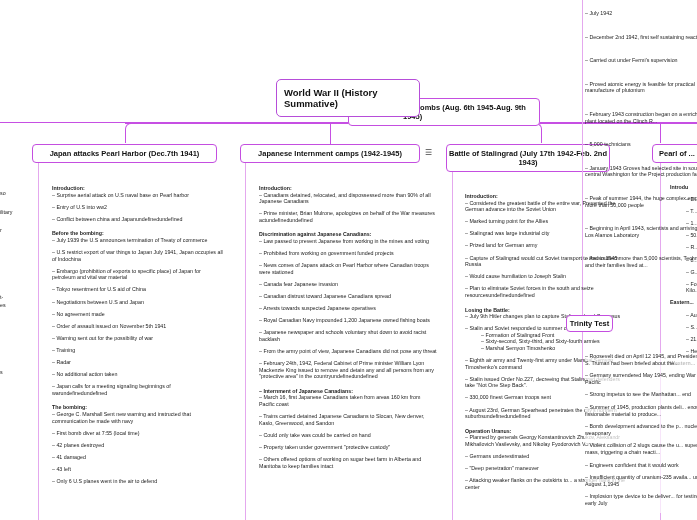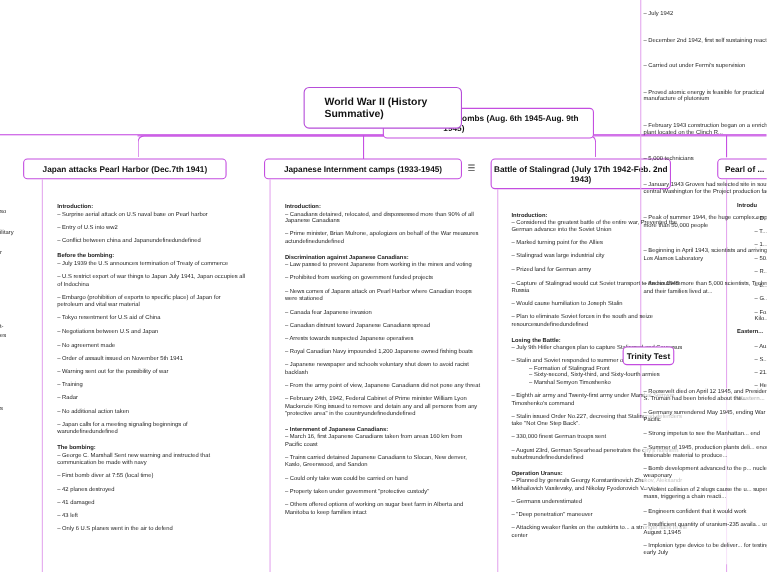--- a/index.html
+++ b/index.html
@@ -1,19 +1,19 @@
 <!DOCTYPE html>
 <html><head>
 <meta charset="utf-8">
 <style>
   html,body{margin:0;padding:0;}
   body{width:697px;height:520px;overflow:hidden;background:#ffffff;position:relative;font-family:"Liberation Sans",sans-serif;color:#222;}
   .abs{position:absolute;}
   .node{position:absolute;background:#fff;border:1px solid #c44ee0;border-radius:4px;box-sizing:border-box;font-weight:bold;color:#111;text-align:center;font-size:7.5px;line-height:9px;display:flex;align-items:center;justify-content:center;}
-  .root{border-radius:5px;font-size:9.5px;line-height:11px;text-align:left;padding:4px 18px;justify-content:flex-start;border-color:#b64dd9;}
+  .root{border-radius:5px;font-size:9.5px;line-height:11px;text-align:left;padding:4px 7px;justify-content:flex-start;border-color:#b64dd9;}
   .line{position:absolute;background:#c64fe3;}
   .vline{position:absolute;width:1px;background:#e4a8ee;}
   .col{position:absolute;font-size:5.3px;line-height:6.6px;color:#222;}
   .col p{margin:0 0 5.5px 0;}
   .col b{font-weight:bold;}
   .note-right{position:absolute;font-size:5.3px;line-height:6.6px;color:#222;}
   .menu-icon{position:absolute;font-size:8px;color:#444;}
 </style>
 </head>
 <body>
@@ -26,25 +26,25 @@
 <div class="line" style="left:660px;top:123px;width:1px;height:20px;"></div>
 
 <div class="node" style="left:348px;top:98px;width:192px;height:28px;font-size:7.5px;padding-left:10px;justify-content:flex-start;text-align:left;">
   <span style="padding-left:44px;">...c bombs (Aug. 6th 1945-Aug. 9th 1945)</span>
 </div>
 
 <div class="node root" style="left:276px;top:79px;width:144px;height:38px;">
   <span>World War II (History Summative)</span>
 </div>
 
-<div class="node" style="left:21px;top:144px;width:185px;height:19px;">
+<div class="node" style="left:32px;top:144px;width:185px;height:19px;">
   <span>Japan attacks Pearl Harbor (Dec.7th 1941)</span>
 </div>
 <div class="node" style="left:240px;top:144px;width:180px;height:19px;">
-  <span>Japanese Internment camps (1933-1945)</span>
+  <span>Japanese Internment camps (1942-1945)</span>
 </div>
 <div class="menu-icon" style="left:425px;top:148px;">☰</div>
 <div class="node" style="left:446px;top:144px;width:164px;height:28px;">
   <span>Battle of Stalingrad (July 17th 1942-Feb. 2nd 1943)</span>
 </div>
 <div class="node" style="left:652px;top:144px;width:60px;height:19px;justify-content:flex-start;padding-left:6px;">
   <span>Pearl of ...</span>
 </div>
 
 <div class="vline" style="left:38px;top:163px;height:357px;"></div>

